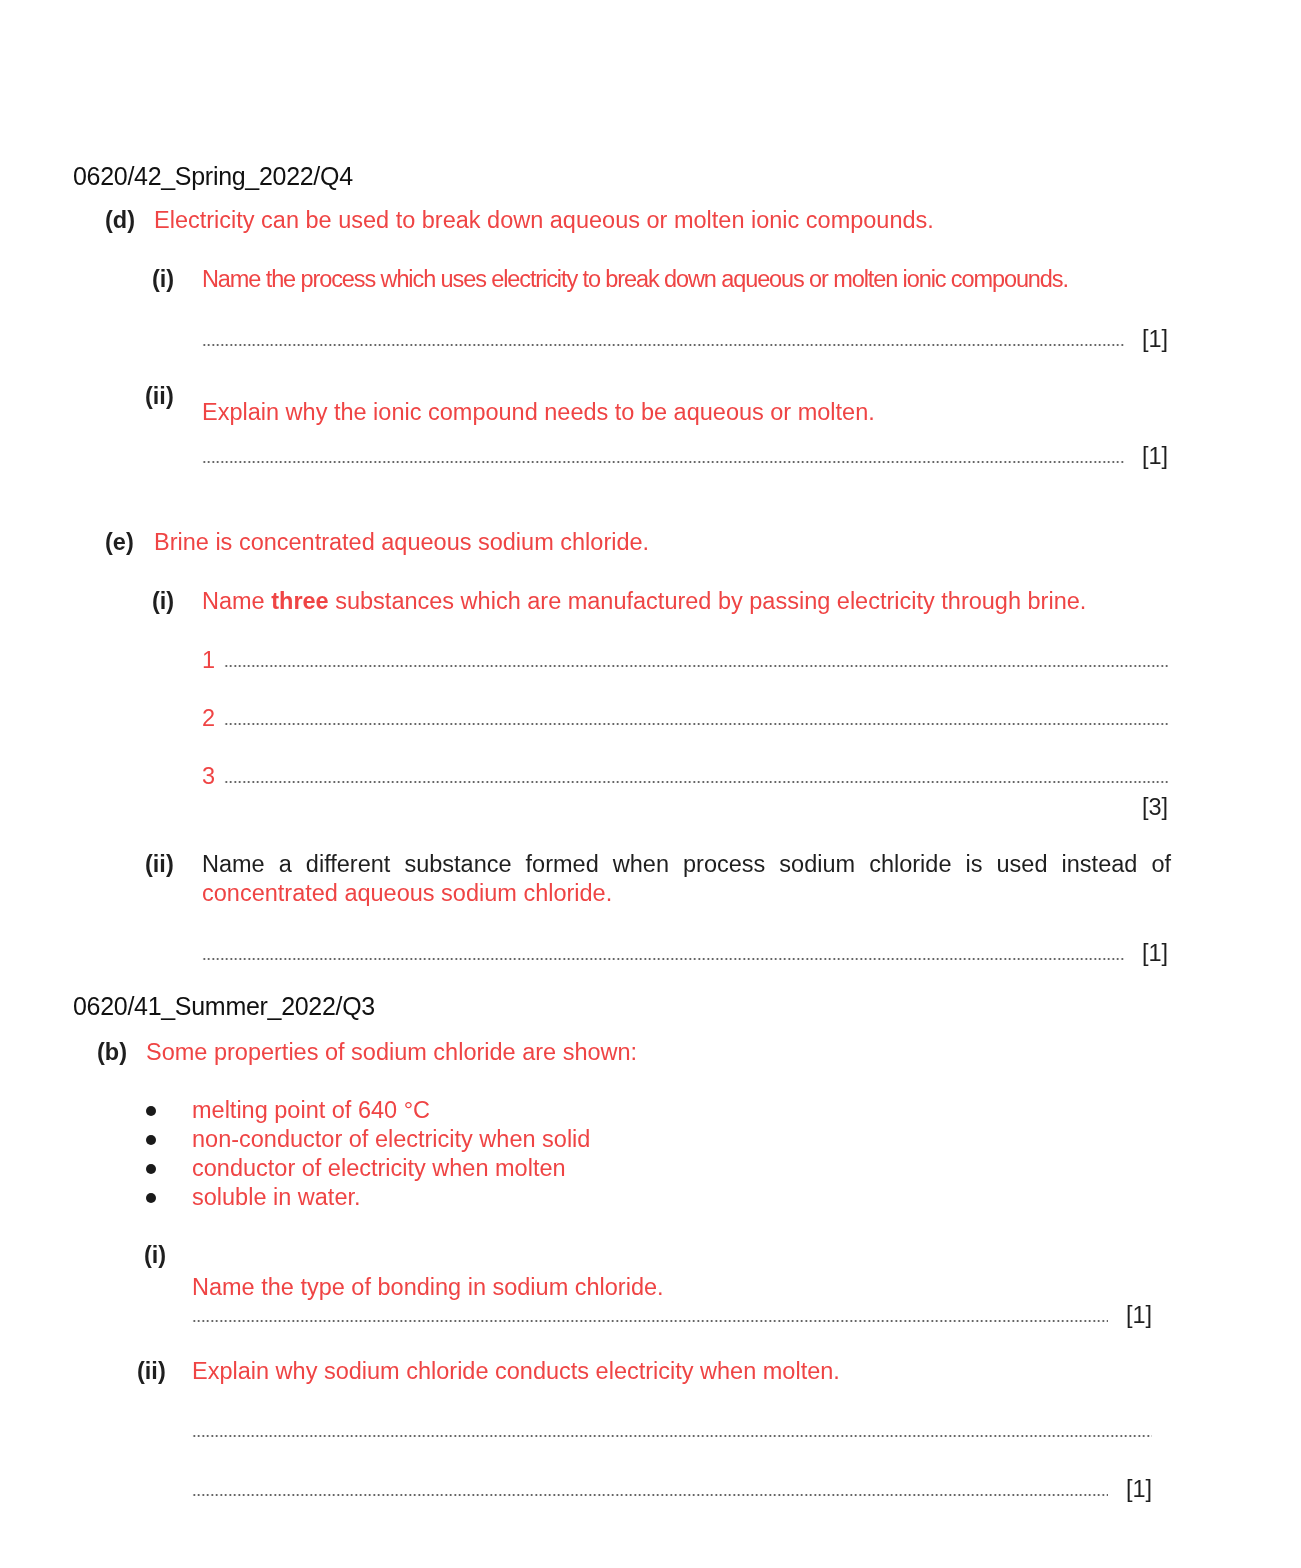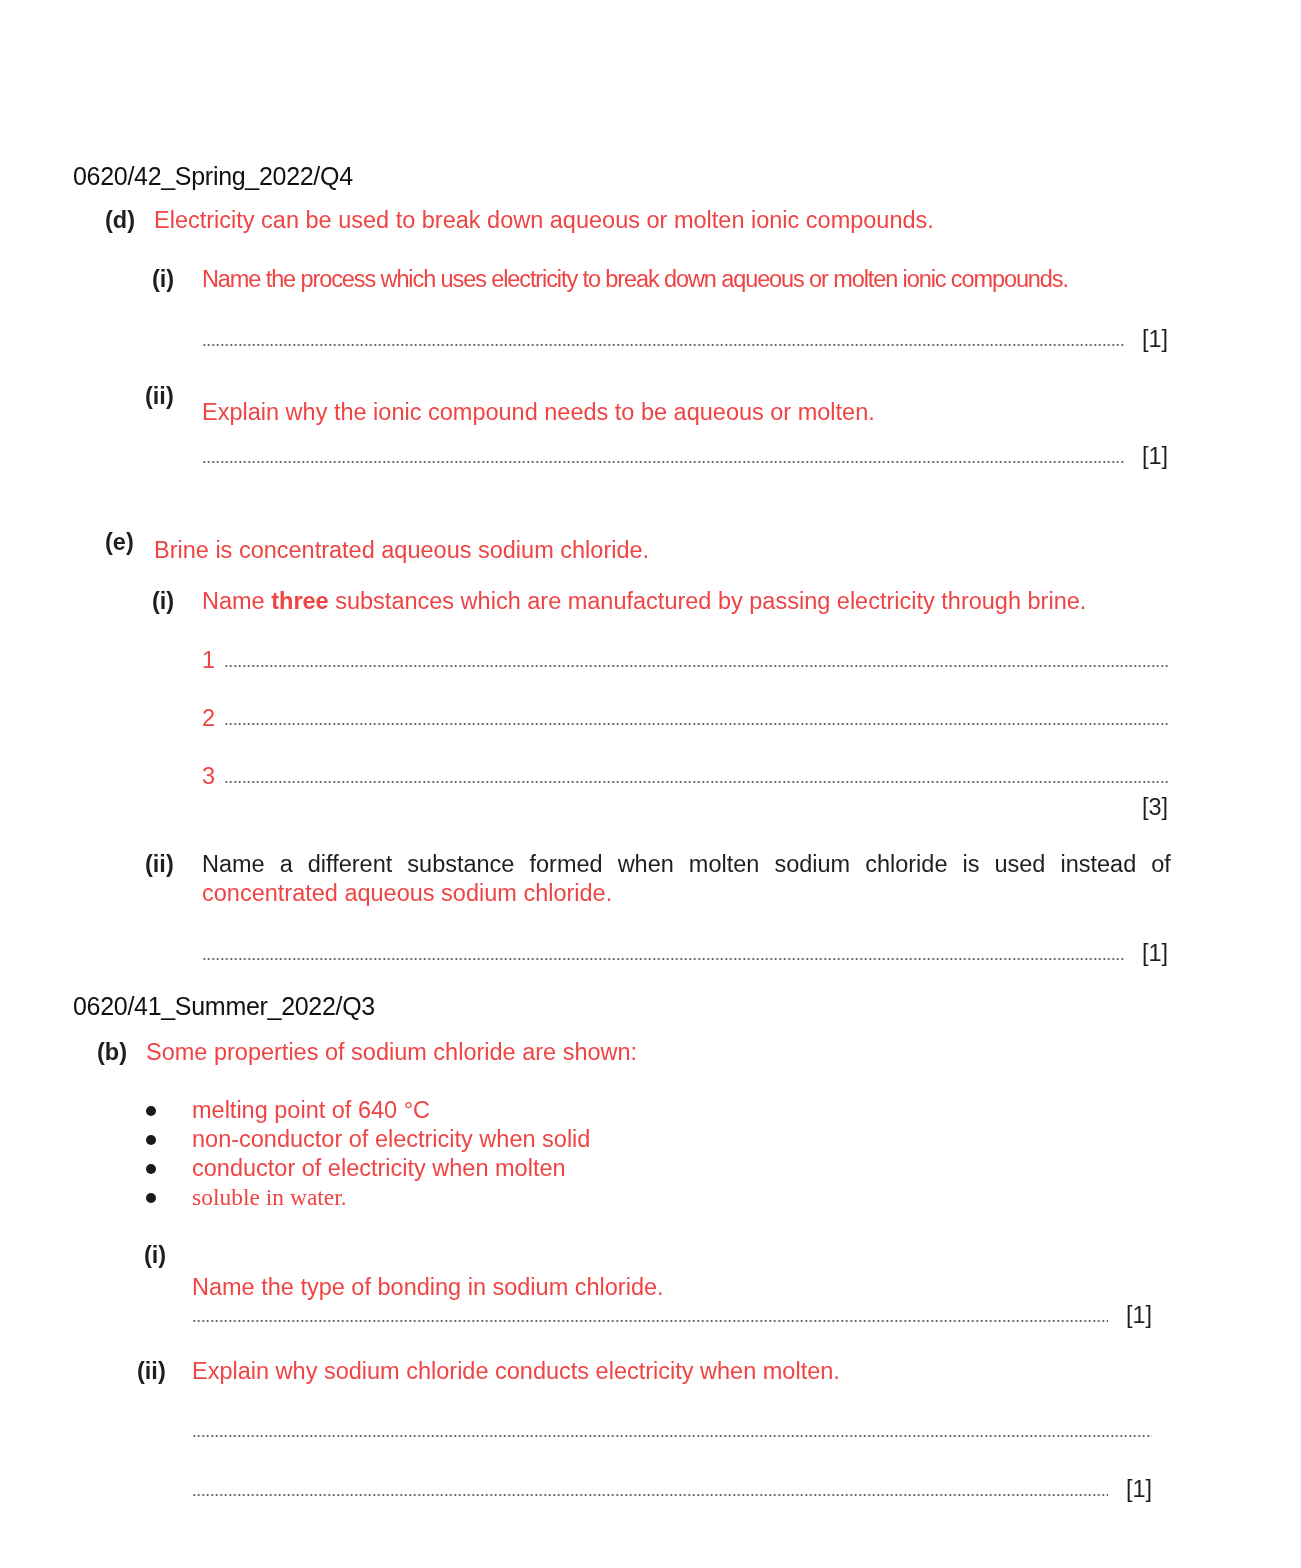--- a/index.html
+++ b/index.html
@@ -54,21 +54,21 @@
 <div class="abs t narrow" style="left:202px; top:266px;">Name the process which uses electricity to break down aqueous or molten ionic compounds.</div>
 <div class="dots" style="left:202px; top:344px; width:922px;"></div>
 <div class="abs mark" style="left:1142px; top:326px;">[1]</div>
 
 <div class="abs lbl" style="left:145px; top:383px;">(ii)</div>
 <div class="abs t" style="left:202px; top:383px;margin-top:16px;">Explain why the ionic compound needs to be aqueous or molten.</div>
 <div class="dots" style="left:202px; top:461px; width:922px;"></div>
 <div class="abs mark" style="left:1142px; top:443px;">[1]</div>
 
 <div class="abs lbl" style="left:105px; top:529px;">(e)</div>
-<div class="abs t" style="left:154px; top:529px;margin-top:8px;">Brine is concentrated aqueous sodium chloride.</div>
+<div class="abs t" style="left:154px; top:529px;">Brine is concentrated aqueous sodium chloride.</div>
 
 <div class="abs lbl" style="left:152px; top:588px;">(i)</div>
 <div class="abs t" style="left:202px; top:588px;"><span>Name </span><b>three</b><span> substances which are manufactured by passing electricity through brine.</span></div>
 
 <div class="abs t" style="left:202px; top:647px;">1</div>
 <div class="dots" style="left:224px; top:665px; width:944px;"></div>
 
 <div class="abs t" style="left:202px; top:705px;">2</div>
 <div class="dots" style="left:224px; top:723px; width:944px;"></div>
 
@@ -77,21 +77,21 @@
 <div class="abs mark" style="left:1142px; top:794px;">[3]</div>
 
 <div class="abs lbl" style="left:145px; top:851px;">(ii)</div>
 <div class="justify-line" style="left:202px; top:851px; width:969px;">
   <span>Name</span>
   <span>a</span>
   <span>different</span>
   <span>substance</span>
   <span>formed</span>
   <span>when</span>
-  <span>molten</span>
+  <span>process</span>
   <span>sodium</span>
   <span>chloride</span>
   <span>is</span>
   <span>used</span>
   <span>instead</span>
   <span>of</span>
 </div>
 <div class="abs t" style="left:202px; top:880px;text-align:right;">concentrated aqueous sodium chloride.</div>
 <div class="dots" style="left:202px; top:958px; width:922px;"></div>
 <div class="abs mark" style="left:1142px; top:940px;">[1]</div>
@@ -105,21 +105,21 @@
   <div class="bullet" style="left:146px; top:1106px;"></div>
   <div class="abs t" style="left:192px; top:1097px;">melting point of 640 °C</div>
 
   <div class="bullet" style="left:146px; top:1135px;"></div>
   <div class="abs t" style="left:192px; top:1126px;">non-conductor of electricity when solid</div>
 
   <div class="bullet" style="left:146px; top:1164px;"></div>
   <div class="abs t" style="left:192px; top:1155px;">conductor of electricity when molten</div>
 
   <div class="bullet" style="left:146px; top:1193px;"></div>
-  <div class="abs t" style="left:192px; top:1184px;font-family:Liberation Serif, serif;">soluble in water.</div>
+  <div class="abs t" style="left:192px; top:1184px;">soluble in water.</div>
 </div>
 
 <div class="abs lbl" style="left:144px; top:1242px;">(i)</div>
 <div class="abs t" style="left:192px; top:1242px;margin-top:32px;">Name the type of bonding in sodium chloride.</div>
 <div class="dots" style="left:192px; top:1320px; width:916px;"></div>
 <div class="abs mark" style="left:1126px; top:1302px;">[1]</div>
 
 <div class="abs lbl" style="left:137px; top:1358px;">(ii)</div>
 <div class="abs t" style="left:192px; top:1358px;">Explain why sodium chloride conducts electricity when molten.</div>
 <div class="dots" style="left:192px; top:1435px; width:960px;"></div>

